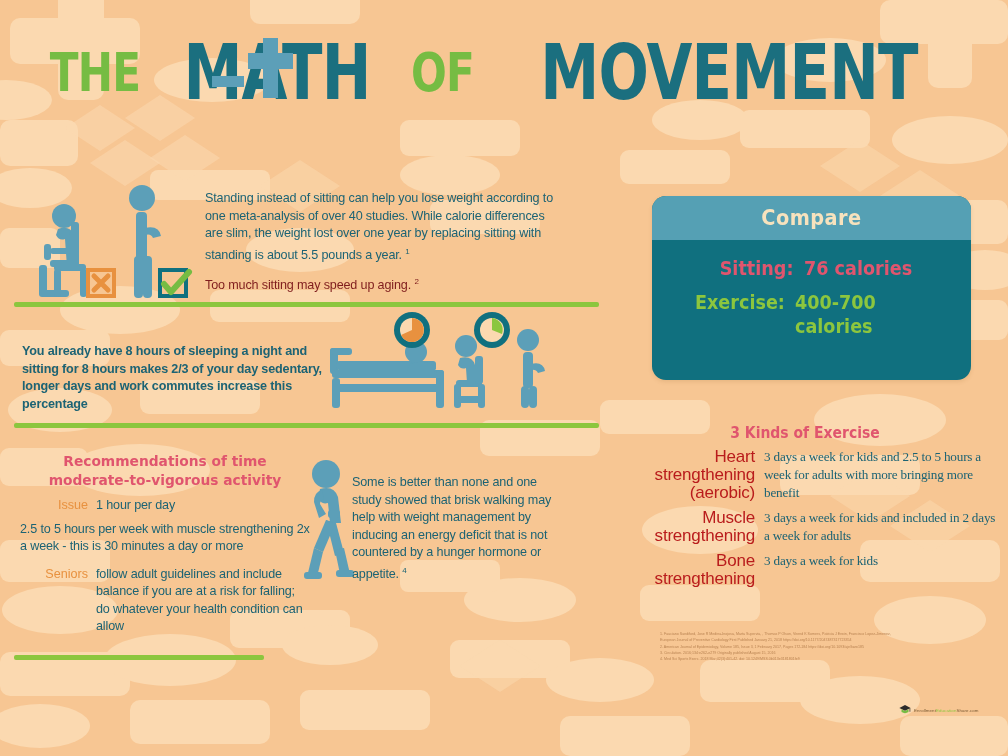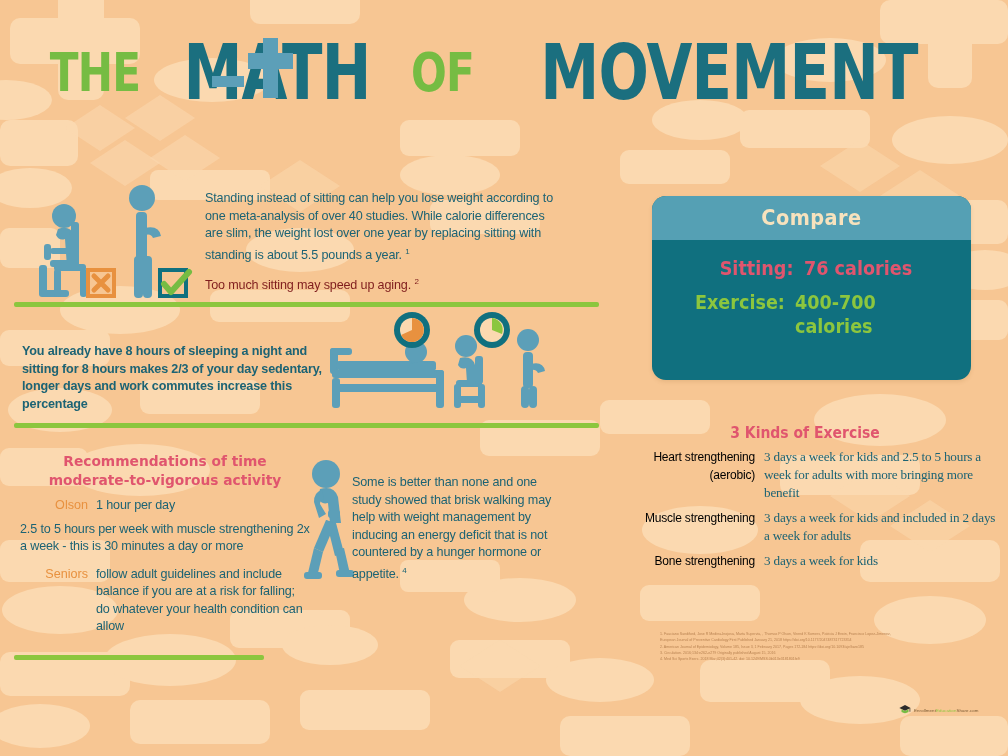--- a/index.html
+++ b/index.html
@@ -78,22 +78,22 @@
   .c-orange{color:#e8913f;}
   .c-green{color:#8cc63e;}
   
   #kinds{position:absolute;left:612px;top:424px;width:386px;z-index:3;}
   #kinds-title{
     text-align:center;color:#e0556e;font-family:"DejaVu Sans", sans-serif;
     font-weight:bold;font-size:15px;transform:scaleX(.93);margin-bottom:6px;
   }
   .kind-row{display:flex;margin-bottom:7px;}
   .kind-label{
-    width:143px;text-align:right;padding-right:9px;color:#000000;
-    font-size:12px;line-height:18px;letter-spacing:-.2px;
+    width:143px;text-align:right;padding-right:9px;color:#b91c1c;
+    font-size:17px;line-height:18px;letter-spacing:-.2px;
   }
   .kind-desc{flex:1;color:#1c6374;font-size:13.2px;line-height:18px;letter-spacing:-.2px;font-family:Liberation Serif, serif;}
   
   #recs{position:absolute;left:20px;top:452px;width:290px;z-index:3;}
   #recs-title{
     text-align:center;color:#e0556e;font-family:"DejaVu Sans", sans-serif;
     font-weight:bold;font-size:14.5px;line-height:19px;transform:scaleX(.95);margin-bottom:7px;
   }
   .rec-row{display:flex;margin-bottom:6px;}
   .rec-label{
@@ -325,21 +325,21 @@
       </div>
     </div>
   </div>
 
   <div id="recs">
     <div id="recs-title">
       <div>Recommendations of time</div>
       <div>moderate-to-vigorous activity</div>
     </div>
     <div class="rec-row">
-      <div class="rec-label">Olson</div>
+      <div class="rec-label">Issue</div>
       <div class="rec-desc">1 hour per day</div>
     </div>
     <div class="rec-row">
       <div class="rec-desc">2.5 to 5 hours per week with muscle strengthening 2x a week - this is 30 minutes a day or more</div>
     </div>
     <div class="rec-row" style="margin-top:10px;">
       <div class="rec-label">Seniors</div>
       <div class="rec-desc">follow adult guidelines and include balance if you are at a risk for falling; do whatever your health condition can allow</div>
     </div>
   </div>

